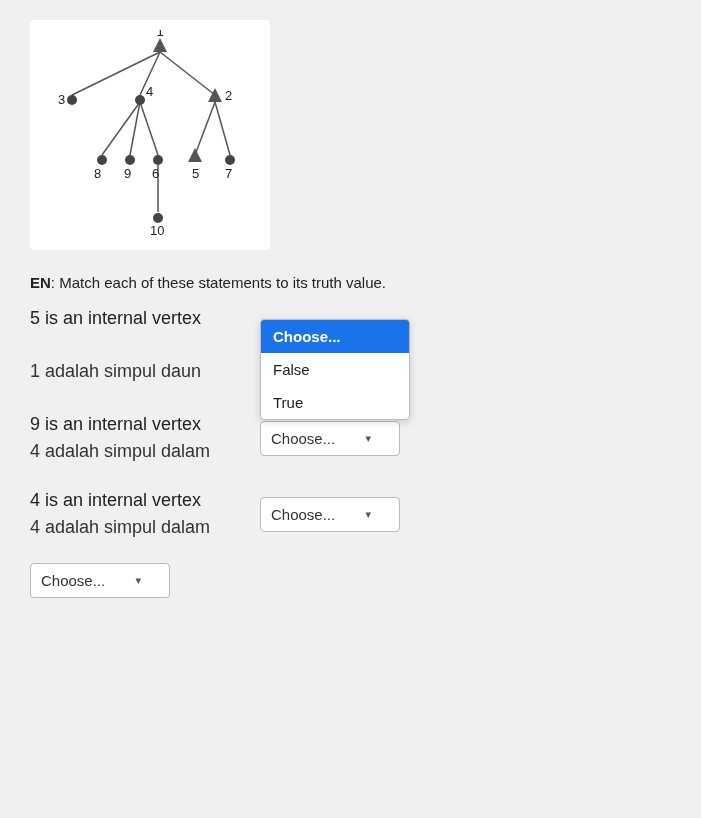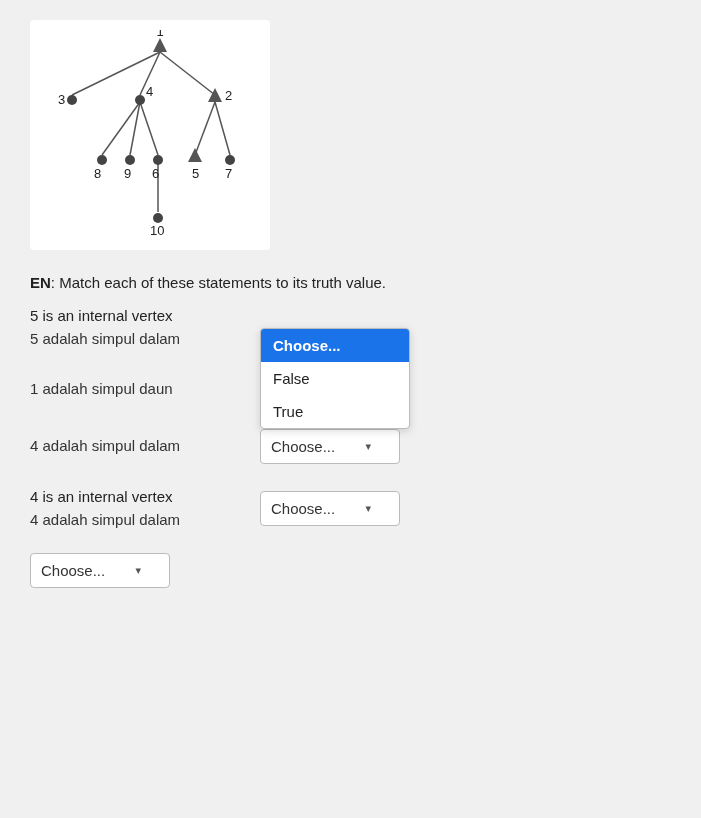--- a/index.html
+++ b/index.html
@@ -33,21 +33,21 @@
 
     .question-block {
       display: flex;
       align-items: center;
       margin-bottom: 16px;
       position: relative;
     }
 
     .question-label {
       flex: 0 0 230px;
-      font-size: 15px;
+      font-size: 18px;
       line-height: 1.5;
     }
 
     .question-label .line2 {
       color: #333;
     }
 
     .dropdown-wrapper {
       position: relative;
       flex: 0 0 140px;
@@ -167,21 +167,20 @@
   </div>
 </div>
 
 
 <div class="questions-section">
 
   <div class="pair-group">
     <div class="question-block">
       <div class="question-label">
         <div>5 is an internal vertex</div>
-        <div class="line2">5 adalah simpul dalam</div>
       </div>
       <div class="dropdown-wrapper">
 
         <div class="dropdown-menu">
           <div class="menu-item active">Choose...</div>
           <div class="menu-item">False</div>
           <div class="menu-item">True</div>
         </div>
       </div>
     </div>
@@ -197,20 +196,21 @@
           <span>Choose...</span>
           <span class="chevron">▾</span>
         </button>
       </div>
     </div>
   </div>
 
   <div class="pair-group">
     <div class="question-block">
       <div class="question-label">
+        <div>9 is an internal vertex</div>
         <div class="line2">4 adalah simpul dalam</div>
       </div>
       <div class="dropdown-wrapper">
         <button class="dropdown-btn">
           <span>Choose...</span>
           <span class="chevron">▾</span>
         </button>
       </div>
     </div>
   </div>

